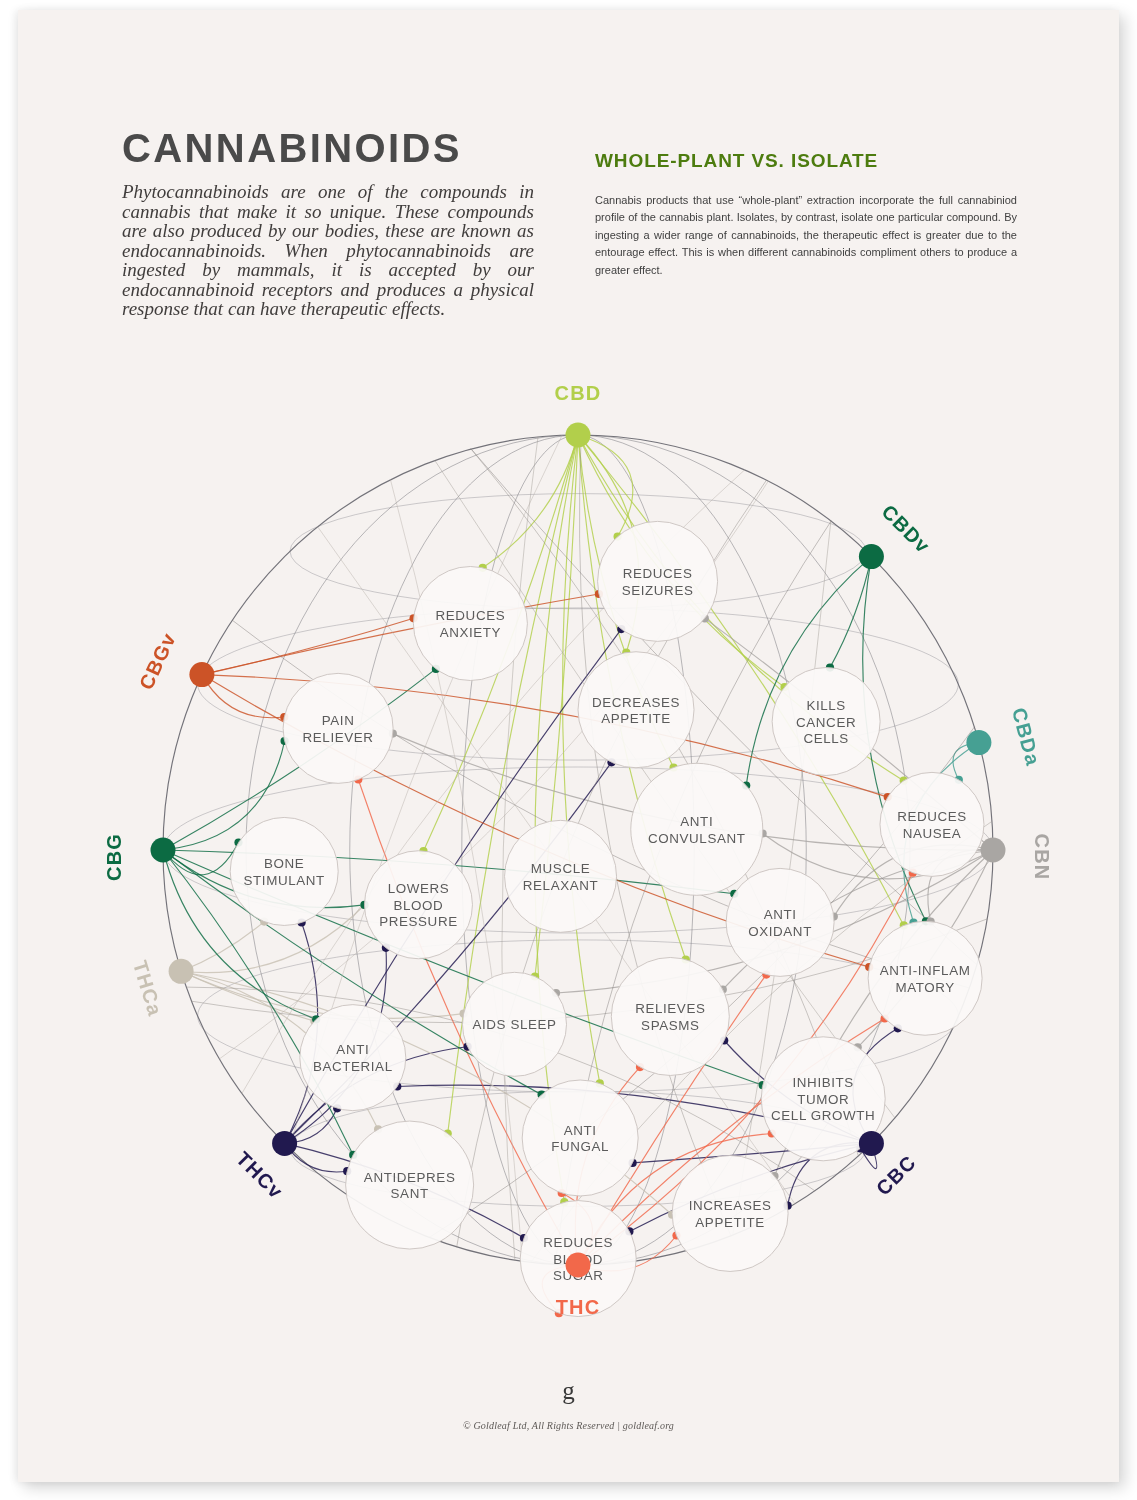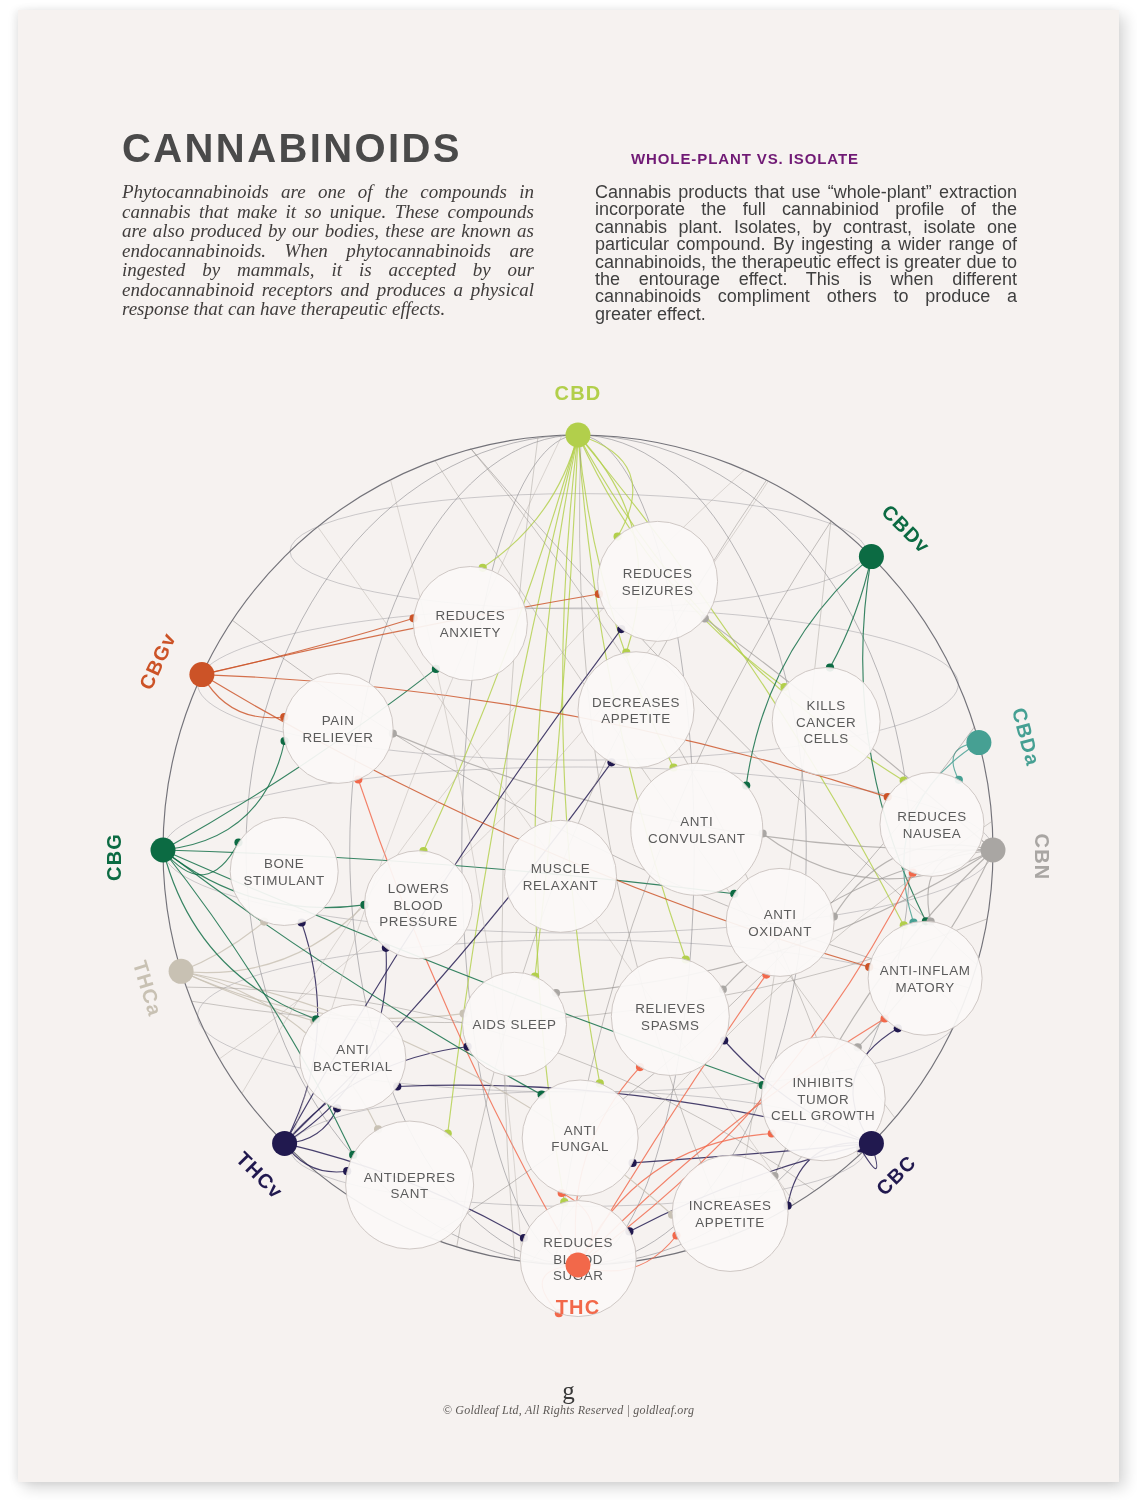--- a/index.html
+++ b/index.html
@@ -47,32 +47,31 @@
     font-style: italic;
     font-size: 19px;
     line-height: 19.5px;
     color: #403d3c;
     text-align: justify;
   }
   #subtitle {
     position: absolute;
     left: 577px;
     top: 140px;
-    font-size: 15px;
+    font-size: 19px;
     letter-spacing: 0.9px;
     font-weight: bold;
-    color: #701a75;
-    margin-left: 36px;
+    color: #4d7c0f;
   }
   #sub-body {
     position: absolute;
     left: 577px;
-    top: 174px;
+    top: 182px;
     width: 422px;
-    font-size: 18px;
+    font-size: 11px;
     line-height: 17.4px;
     color: #3f3f3f;
     text-align: justify;
   }
 
   
   #diagram {
     position: absolute;
     left: 0;
     top: 300px;
@@ -110,24 +109,25 @@
   }
   #footer-logo {
     font-family: "Liberation Serif", serif;
     font-size: 25px;
     color: #3a3a3a;
     line-height: 26px;
   }
   .footer-line {
     font-family: "Liberation Serif", serif;
     font-style: italic;
-    font-size: 12px;
+    font-size: 10px;
     color: #5d5956;
     line-height: 12px;
     letter-spacing: 0.2px;
+    margin-top: 16px;
   }
 </style>
 </head>
 <body>
 
 <div id="poster">
 
   <div id="header">
     <div id="title">CANNABINOIDS</div>
     <div id="intro">Phytocannabinoids are one of the compounds in cannabis that make it so unique. These compounds are also produced by our bodies, these are known as endocannabinoids. When phytocannabinoids are ingested by mammals, it is accepted by our endocannabinoid receptors and produces a physical response that can have therapeutic effects.</div>

